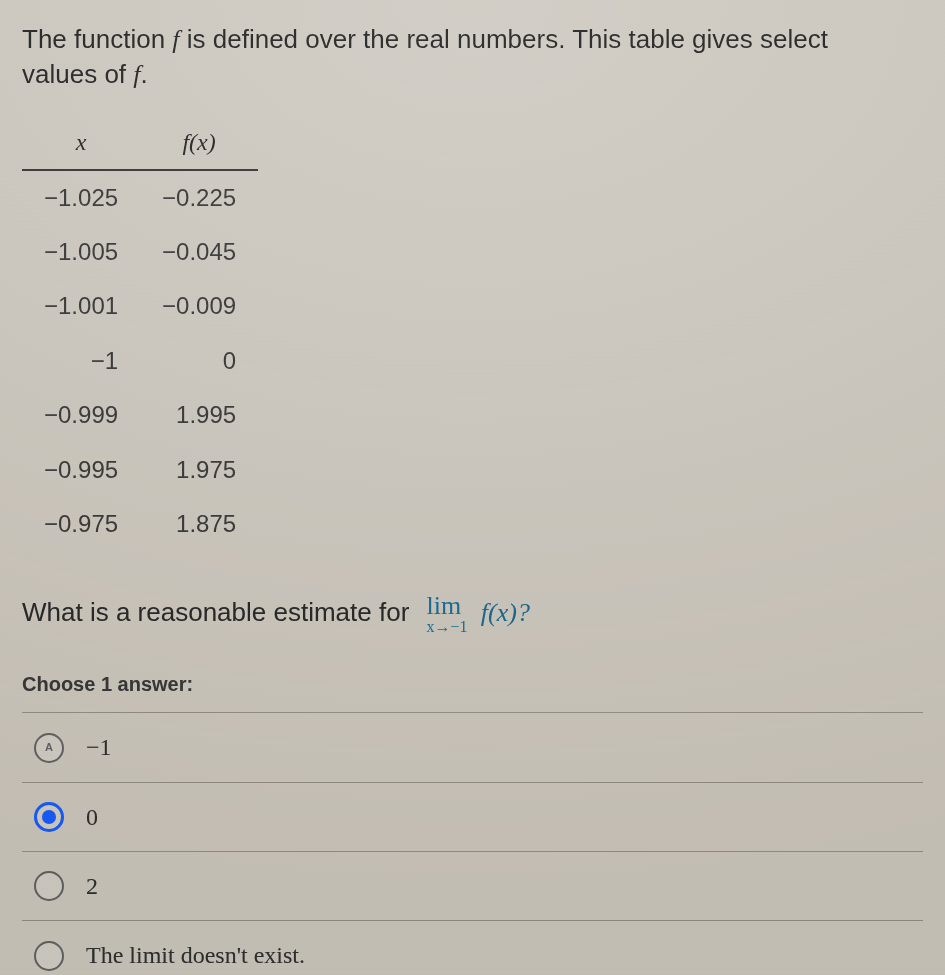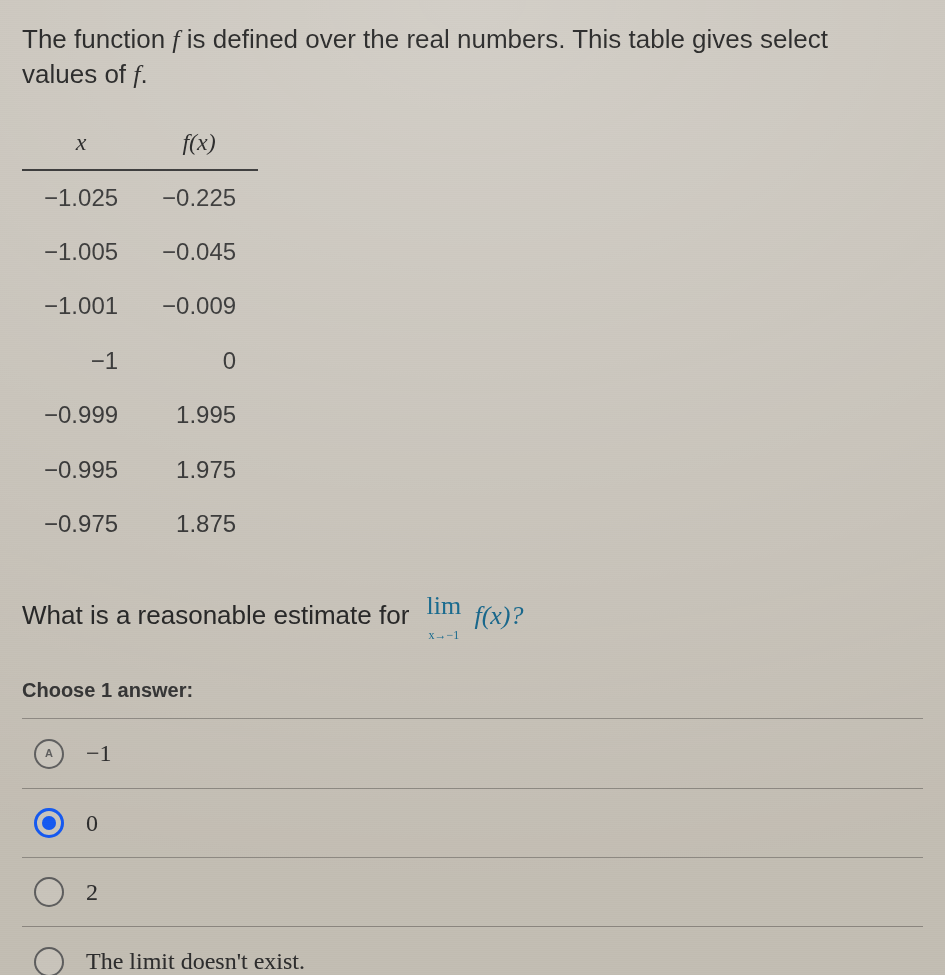--- a/index.html
+++ b/index.html
@@ -30,21 +30,21 @@
   .tbl { border-collapse: collapse; margin-bottom: 42px; }
   .tbl th { font-weight: 400; padding: 6px 24px 10px; font-family: Georgia, "Times New Roman", serif; font-style: italic; font-size: 24px; }
   .tbl th .fx { font-style: italic; }
   .tbl thead tr { border-bottom: 2px solid #3a3a3a; }
   .tbl td { padding: 11px 22px; text-align: right; font-size: 24px; color: #3b3b3b; font-family: Arial, sans-serif; }
   .tbl td.xcol { text-align: right; }
   .tbl td.fcol { text-align: right; }
   .question { font-size: 26px; margin-bottom: 36px; }
   .question .lim { display: inline-block; vertical-align: middle; position: relative; color: #1a6b8f; font-family: Georgia, serif; margin: 0 6px 0 10px; }
   .question .lim .top { display:block; font-size: 26px; line-height:1; }
-  .question .lim .bot { display:block; text-align:center; font-size: 12px; line-height:1; margin-top:10px; }
+  .question .lim .bot { display:block; text-align:center; font-size: 16px; line-height:1; margin-top:0; }
   .question .fxq { font-style: italic; font-family: Georgia, serif; color:#1a6b8f; font-size:26px; }
   .choose { font-size: 20px; font-weight:600; color:#3a3a3a; margin-bottom: 14px; }
   .answers { width: 100%; }
   .answer-row {
     display: flex; align-items: center;
     border-top: 1px solid rgba(60,60,60,0.35);
     padding: 18px 8px 18px 12px;
     gap: 22px;
     cursor: pointer;
   }

